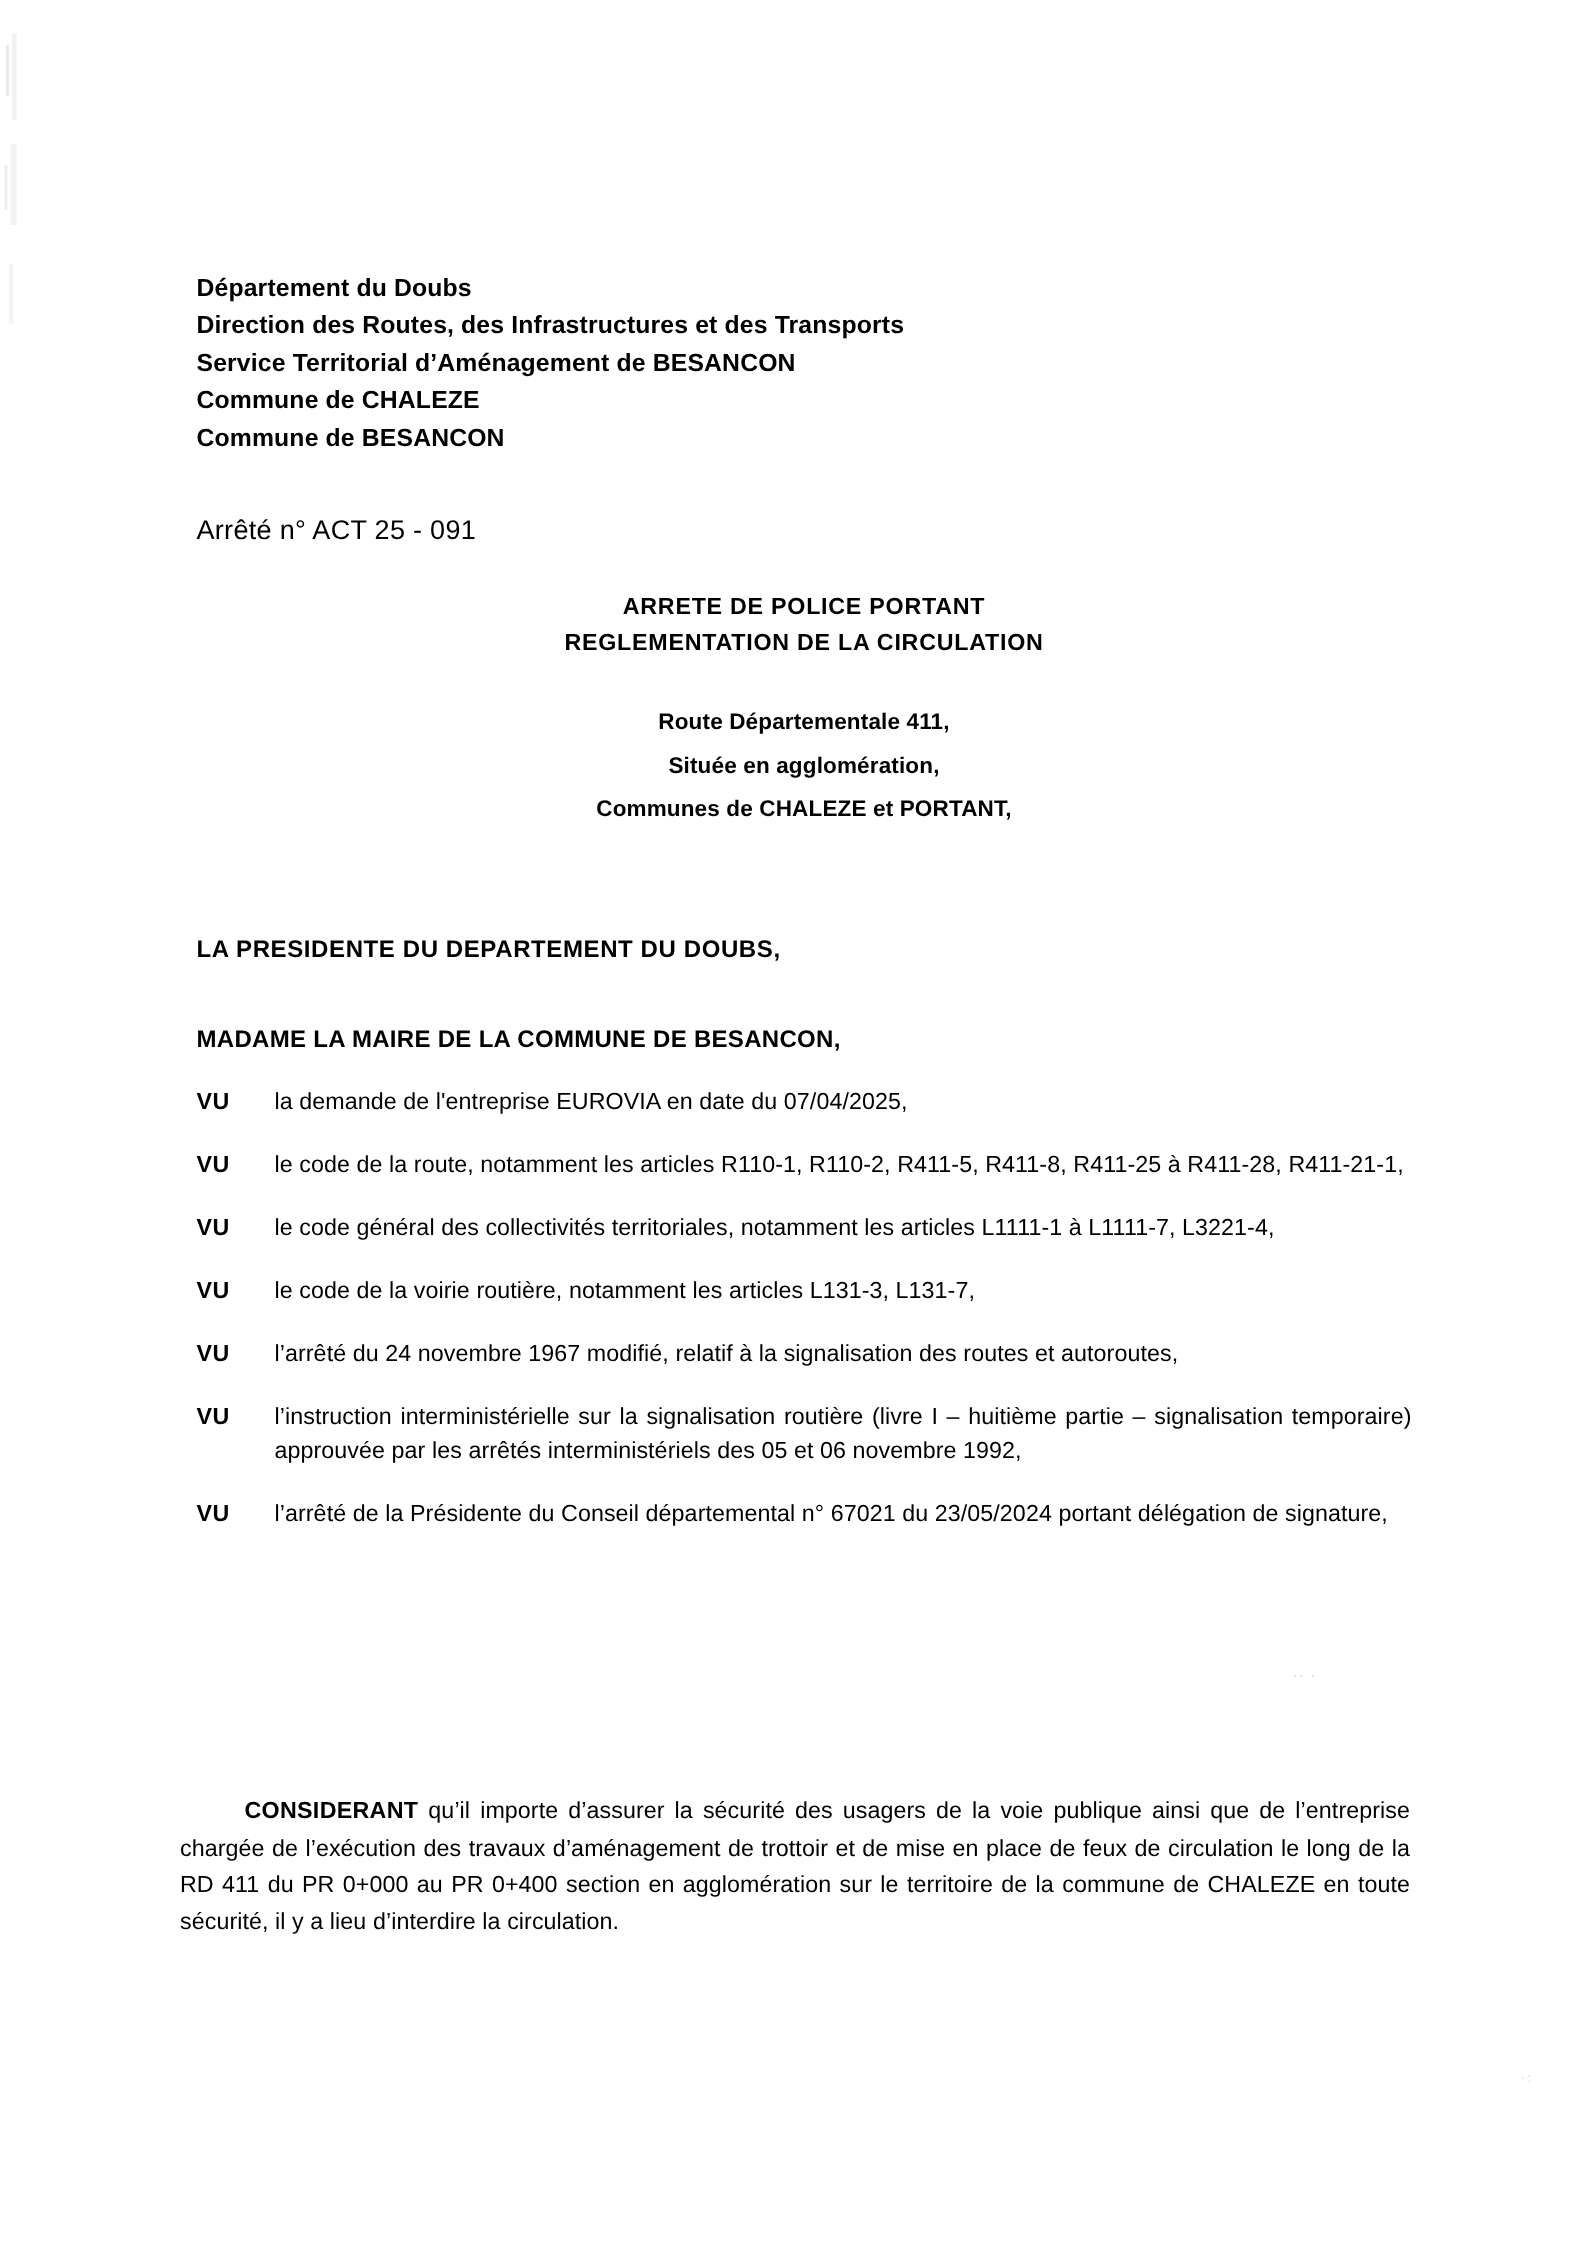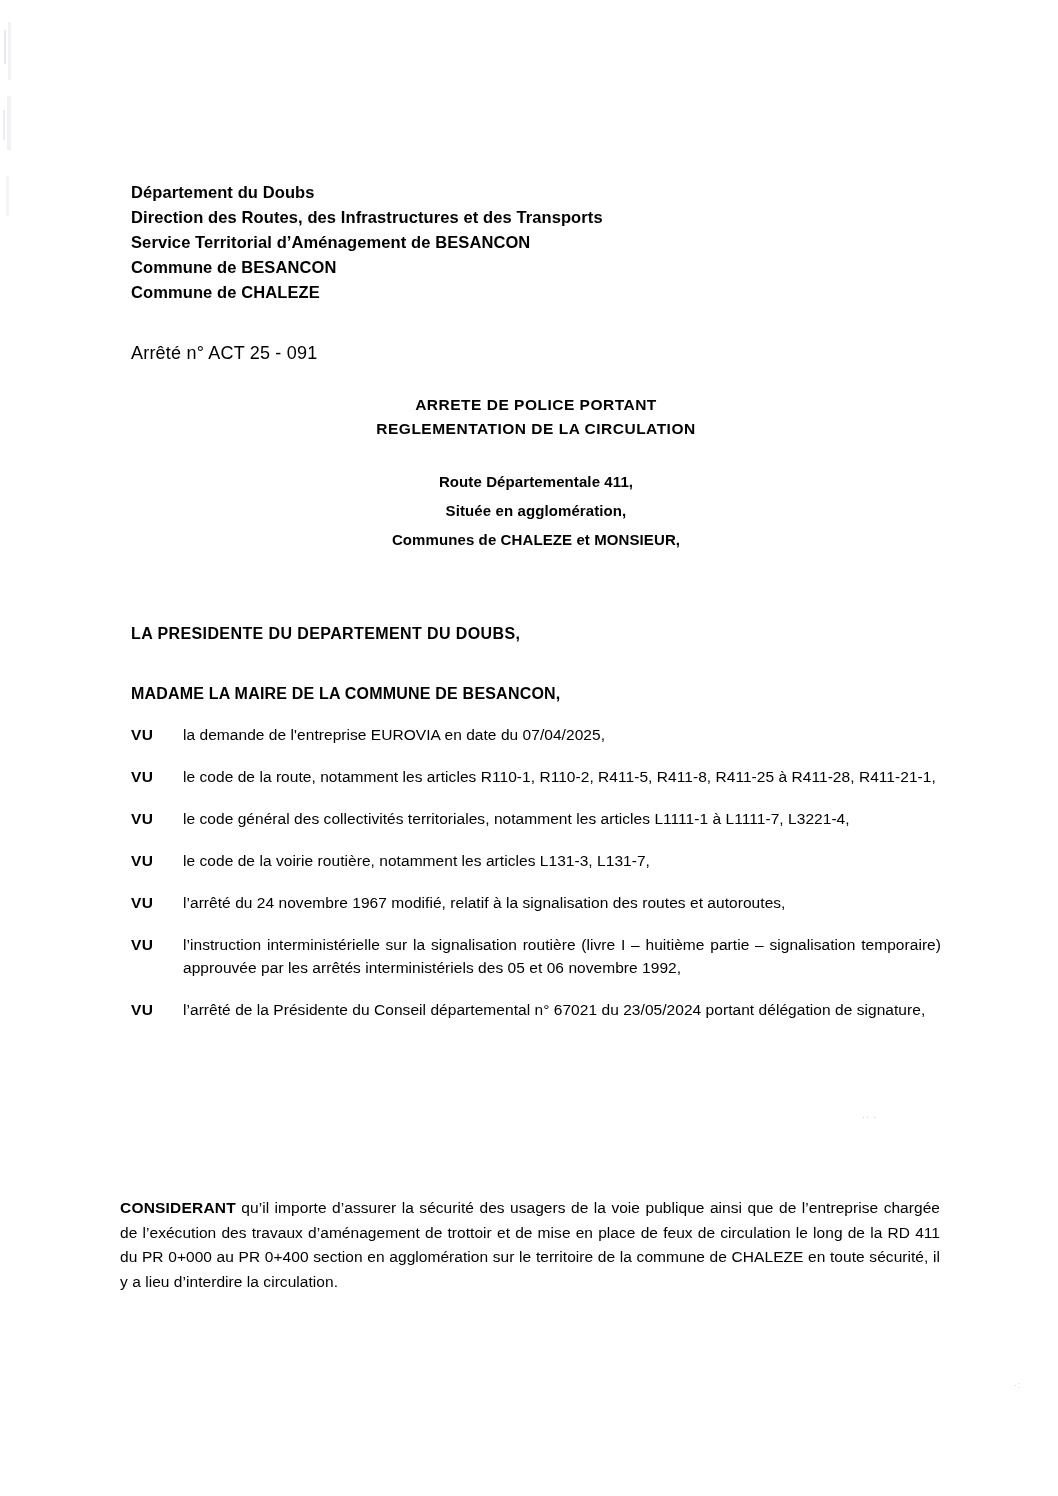--- a/index.html
+++ b/index.html
@@ -157,50 +157,51 @@
     width: 820px;
     font-size: 15.5px;
     line-height: 24.5px;
     text-align: justify;
     text-justify: inter-word;
     letter-spacing: 0.05px;
   }
   .considerant b {
     font-weight: bold;
     letter-spacing: 0.2px;
+    margin-left: 43px;
   }
 </style>
 </head>
 <body>
 
 <div class="page">
 
   <div class="scan-streak a"></div>
   <div class="scan-streak b"></div>
   <div class="scan-streak c"></div>
   <div class="scan-streak d"></div>
   <div class="scan-streak e"></div>
 
   <div class="header-block">
     <div class="header-line">Département du Doubs</div>
     <div class="header-line">Direction des Routes, des Infrastructures et des Transports</div>
     <div class="header-line">Service Territorial d’Aménagement de BESANCON</div>
+    <div class="header-line">Commune de CHALEZE</div>
     <div class="header-line">Commune de BESANCON</div>
-    <div class="header-line">Commune de CHALEZE</div>
   </div>
 
   <div class="arrete-no">Arrêté n° ACT 25 - 091</div>
 
   <div class="title-group">
     <div class="title-sub">ARRETE DE POLICE PORTANT</div>
     <div class="title-sub">REGLEMENTATION DE LA CIRCULATION</div>
     <div class="title-main">
       <div>Route Départementale 411,</div>
       <div>Située en agglomération,</div>
-      <div>Communes de CHALEZE et MONSIEUR,</div>
+      <div>Communes de CHALEZE et PORTANT,</div>
     </div>
   </div>
 
   <div class="authority-group">
     <div class="authority-primary">LA PRESIDENTE DU DEPARTEMENT DU DOUBS,</div>
     <div class="authority-secondary">
       <div>MADAME LA MAIRE DE LA COMMUNE DE BESANCON,</div>
     </div>
   </div>
 

